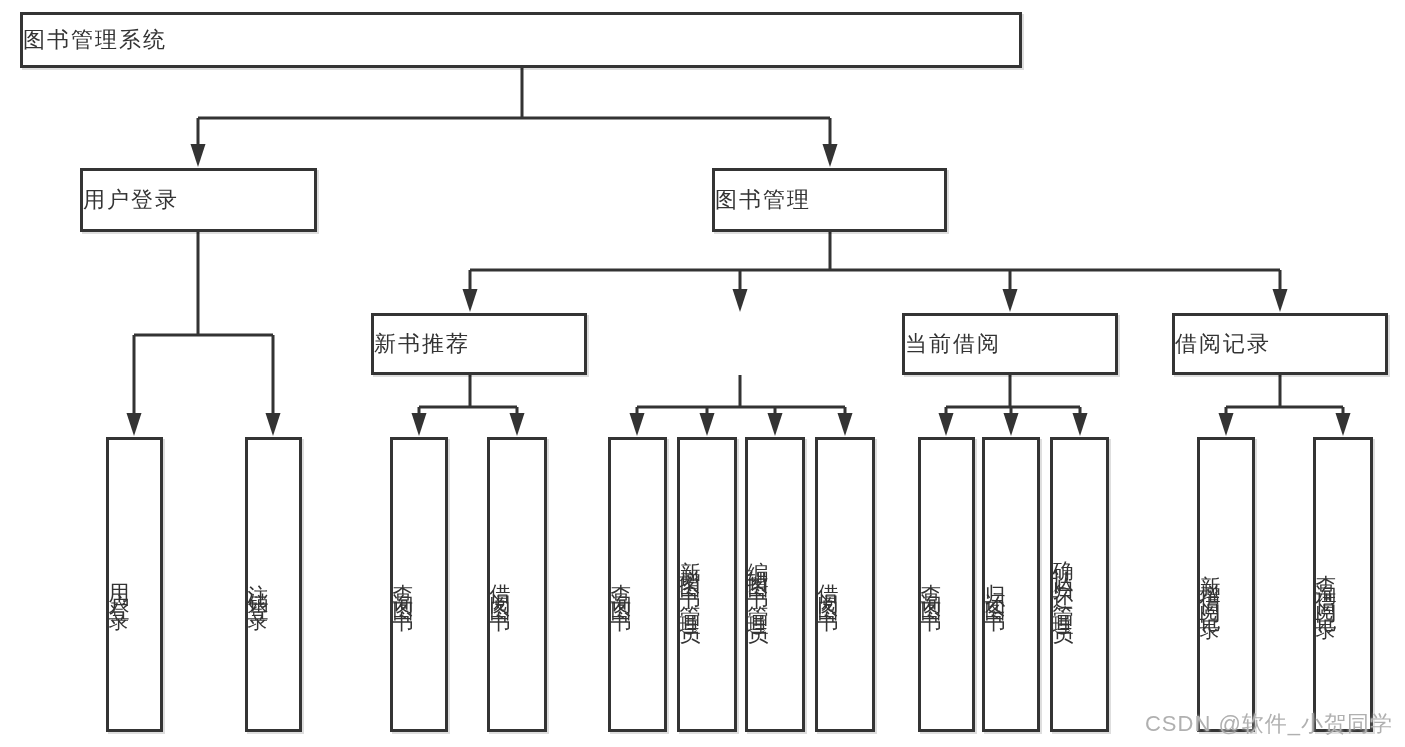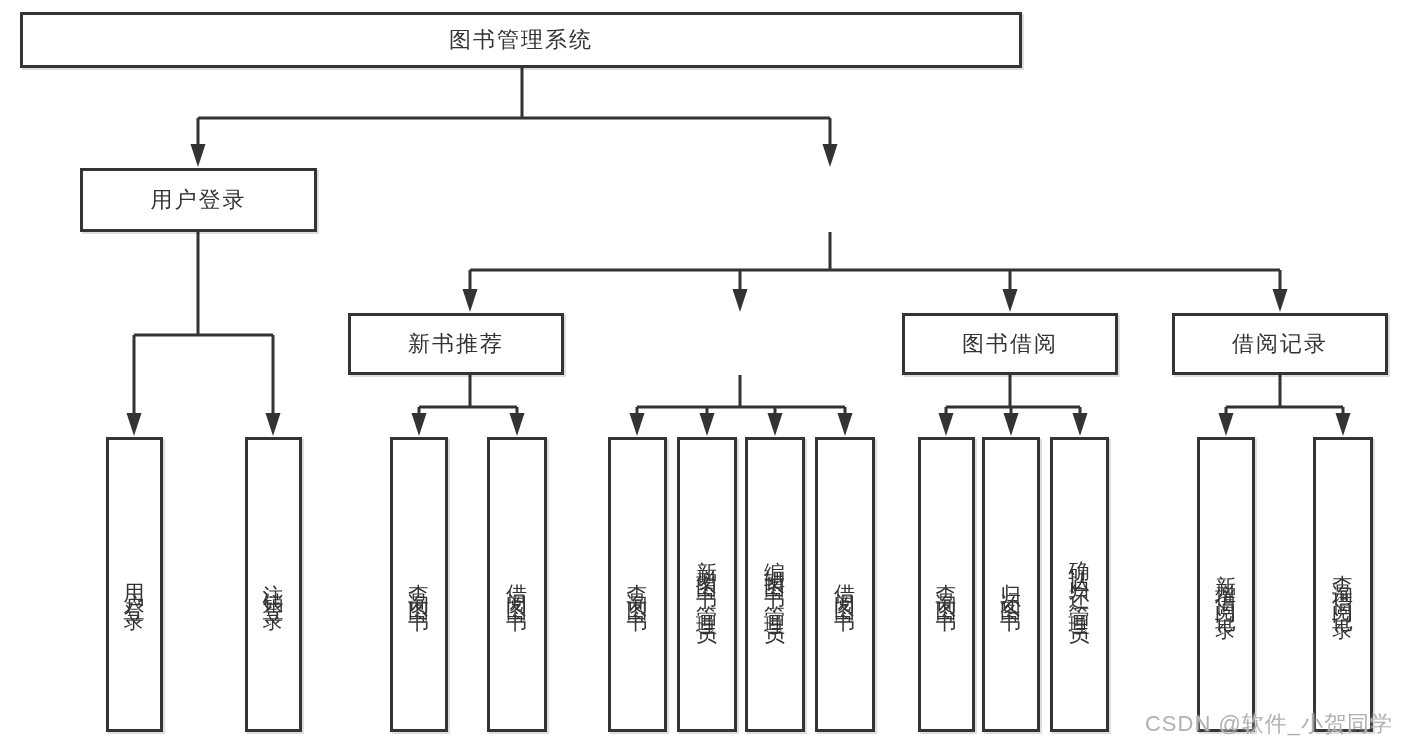--- a/index.html
+++ b/index.html
@@ -12,42 +12,42 @@
   }
   .connectors {
     position:absolute; left:0; top:0;
     pointer-events:none;
   }
   .box {
     position:absolute;
     background:#ffffff;
     border:3px solid var(--border,#343434);
     box-sizing:border-box;
-    display:flex; align-items:center; justify-content:center;
+    display:flex; align-items:center; 
     color:var(--text,#333333);
     box-shadow:2px 2px 0 rgba(0,0,0,0.13);
   }
   .box .lbl { white-space:nowrap; }
   .h .lbl {
     font-size:22px;
     letter-spacing:2px;
   }
   .v .lbl {
     writing-mode:vertical-rl;
     text-orientation:mixed;
     font-size:21px;
     letter-spacing:9px;
     line-height:1;
   }
   
   .n-root  { left:20px;   top:12px;  width:1002px; height:56px; }
   .n-ulog  { left:80px;   top:168px; width:237px;  height:64px; }
   .n-bmgmt { left:712px;  top:168px; width:235px;  height:64px; }
   .l3      { top:313px;   height:62px; width:216px; }
-  .n-nbr   { left:348px;  }
+  .n-nbr   { left:371px;  }
   .n-bbor  { left:632px;  }
   .n-cbor  { left:902px;  }
   .n-brec  { left:1172px; }
   .leaf    { top:437px;   height:295px; }
   .f-a1 { left:106px;  width:57px; }
   .f-a2 { left:245px;  width:57px; }
   .f-b1 { left:390px;  width:58px; }
   .f-b2 { left:487px;  width:60px; }
   .f-c1 { left:608px;  width:59px; }
   .f-c2 { left:677px;  width:60px; }
@@ -109,26 +109,29 @@
     </g>
   </svg>
 
   <div class="box h n-root">
     <span class="lbl">图书管理系统</span>
   </div>
 
   <div class="box h n-ulog">
     <span class="lbl">用户登录</span>
   </div>
+  <div class="box h n-bmgmt">
+    <span class="lbl">图书管理</span>
+  </div>
 
   <div class="box h l3 n-nbr">
     <span class="lbl">新书推荐</span>
   </div>
   <div class="box h l3 n-cbor">
-    <span class="lbl">图书借阅</span>
+    <span class="lbl">当前借阅</span>
   </div>
   <div class="box h l3 n-brec">
     <span class="lbl">借阅记录</span>
   </div>
 
   <div class="box v leaf f-a1">
     <span class="lbl">用户登录</span>
   </div>
   <div class="box v leaf f-a2">
     <span class="lbl">注销登录</span>

